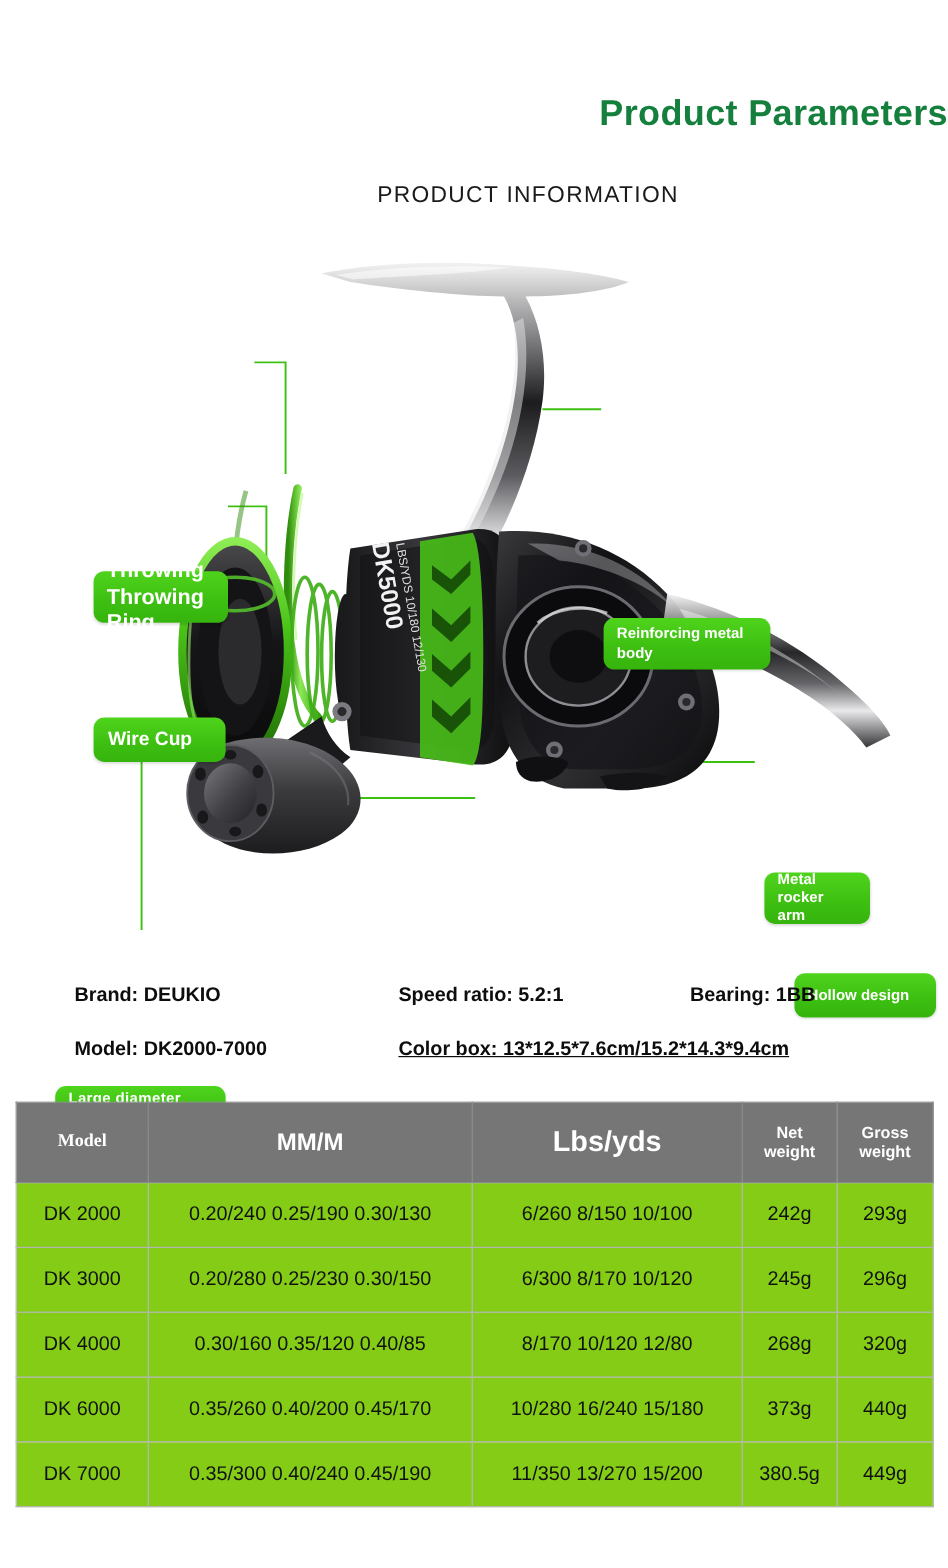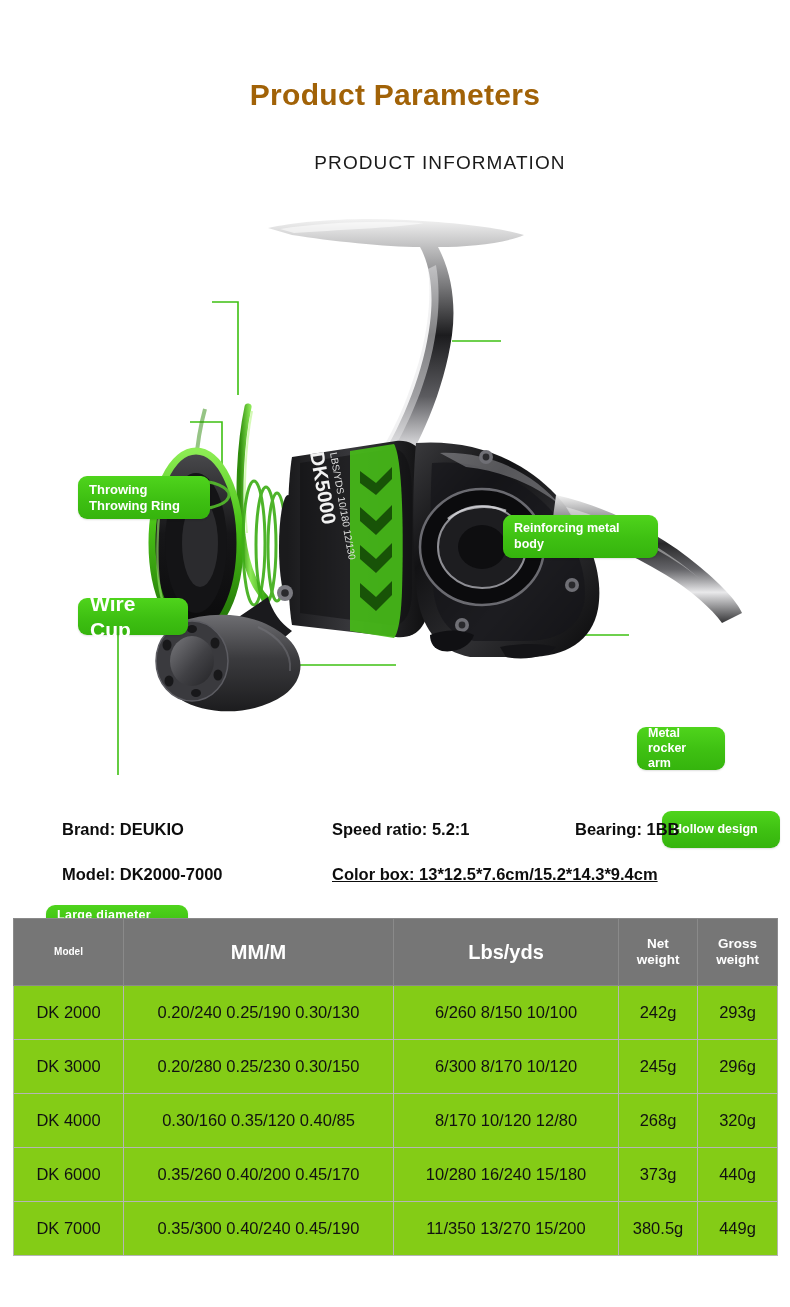--- a/index.html
+++ b/index.html
@@ -15,25 +15,25 @@
     color: #111;
     overflow: hidden;
   }
 
   
   .page-title {
     position: absolute;
     top: 78px;
     left: 0;
     width: 790px;
-    text-align: center;
+    text-align: right;
     font-size: 30px;
     font-weight: bold;
     letter-spacing: 0.3px;
-    color: #a16207;
+    color: #15803d;
   }
   .page-subtitle {
     position: absolute;
     top: 152px;
     left: 0;
     width: 790px;
     text-align: center;
     font-size: 19px;
     font-weight: normal;
     letter-spacing: 1.1px;
@@ -59,24 +59,24 @@
     color: #ffffff;
     font-weight: bold;
     line-height: 1.22;
     box-sizing: border-box;
     display: flex;
     align-items: center;
     box-shadow: 0 1px 2px rgba(0,0,0,0.13);
   }
   .callout span { display: block; }
 
-  .c-throwing   { left: 78px;  top: 281px; width: 132px; height: 43px; padding: 0 11px; font-size: 13px; }
-  .c-wirecup    { left: 78px;  top: 403px; width: 110px; height: 37px; padding: 0 12px; font-size: 21px; }
+  .c-throwing   { left: 78px;  top: 281px; width: 112px; height: 43px; padding: 0 11px; font-size: 18px; }
+  .c-wirecup    { left: 78px;  top: 403px; width: 110px; height: 37px; padding: 0 12px; font-size: 16px; }
   .c-knob       { left: 46px;  top: 710px; width: 142px; height: 37px; padding: 0 11px; font-size: 12.5px; letter-spacing: .3px; }
-  .c-reinforce  { left: 503px; top: 320px; width: 155px; height: 43px; padding: 0 11px; font-size: 12.5px; }
+  .c-reinforce  { left: 503px; top: 320px; width: 139px; height: 43px; padding: 0 11px; font-size: 12.5px; }
   .c-rocker     { left: 637px; top: 532px; width: 88px; height: 43px; padding: 0 11px; font-size: 12.5px; }
   .c-hollow     { left: 630px; top: 616px; width: 118px; height: 37px; padding: 0 11px; font-size: 12.5px; margin-left: 32px; }
   .c-eva        { left: 397px; top: 665px; width: 152px; height: 45px; padding: 0 11px; font-size: 15px; }
 
   
   .specs {
     position: absolute;
     top: 805px;
     left: 0;
     width: 790px;
@@ -111,23 +111,23 @@
     vertical-align: middle;
   }
   .spec-table thead th {
     background: #767676;
     color: #ffffff;
     font-weight: bold;
     height: 64px;
     border-color: #8a8a8a;
     line-height: 1.15;
   }
-  .th-model { font-size: 10px; }
+  .th-model { font-size: 15px; font-family: Liberation Serif, serif; }
   .th-mm    { font-size: 20px; font-weight: normal; }
-  .th-lbs   { font-size: 20px; font-weight: normal; }
+  .th-lbs   { font-size: 24px; font-weight: normal; }
   .th-net, .th-gross { font-size: 13.5px; }
 
   .spec-table tbody td {
     height: 51px;
     font-size: 16.5px;
     color: #111;
     background: #84cc16;
   }
   .col-model  { width: 110px; }
   .col-mm     { width: 270px; }

